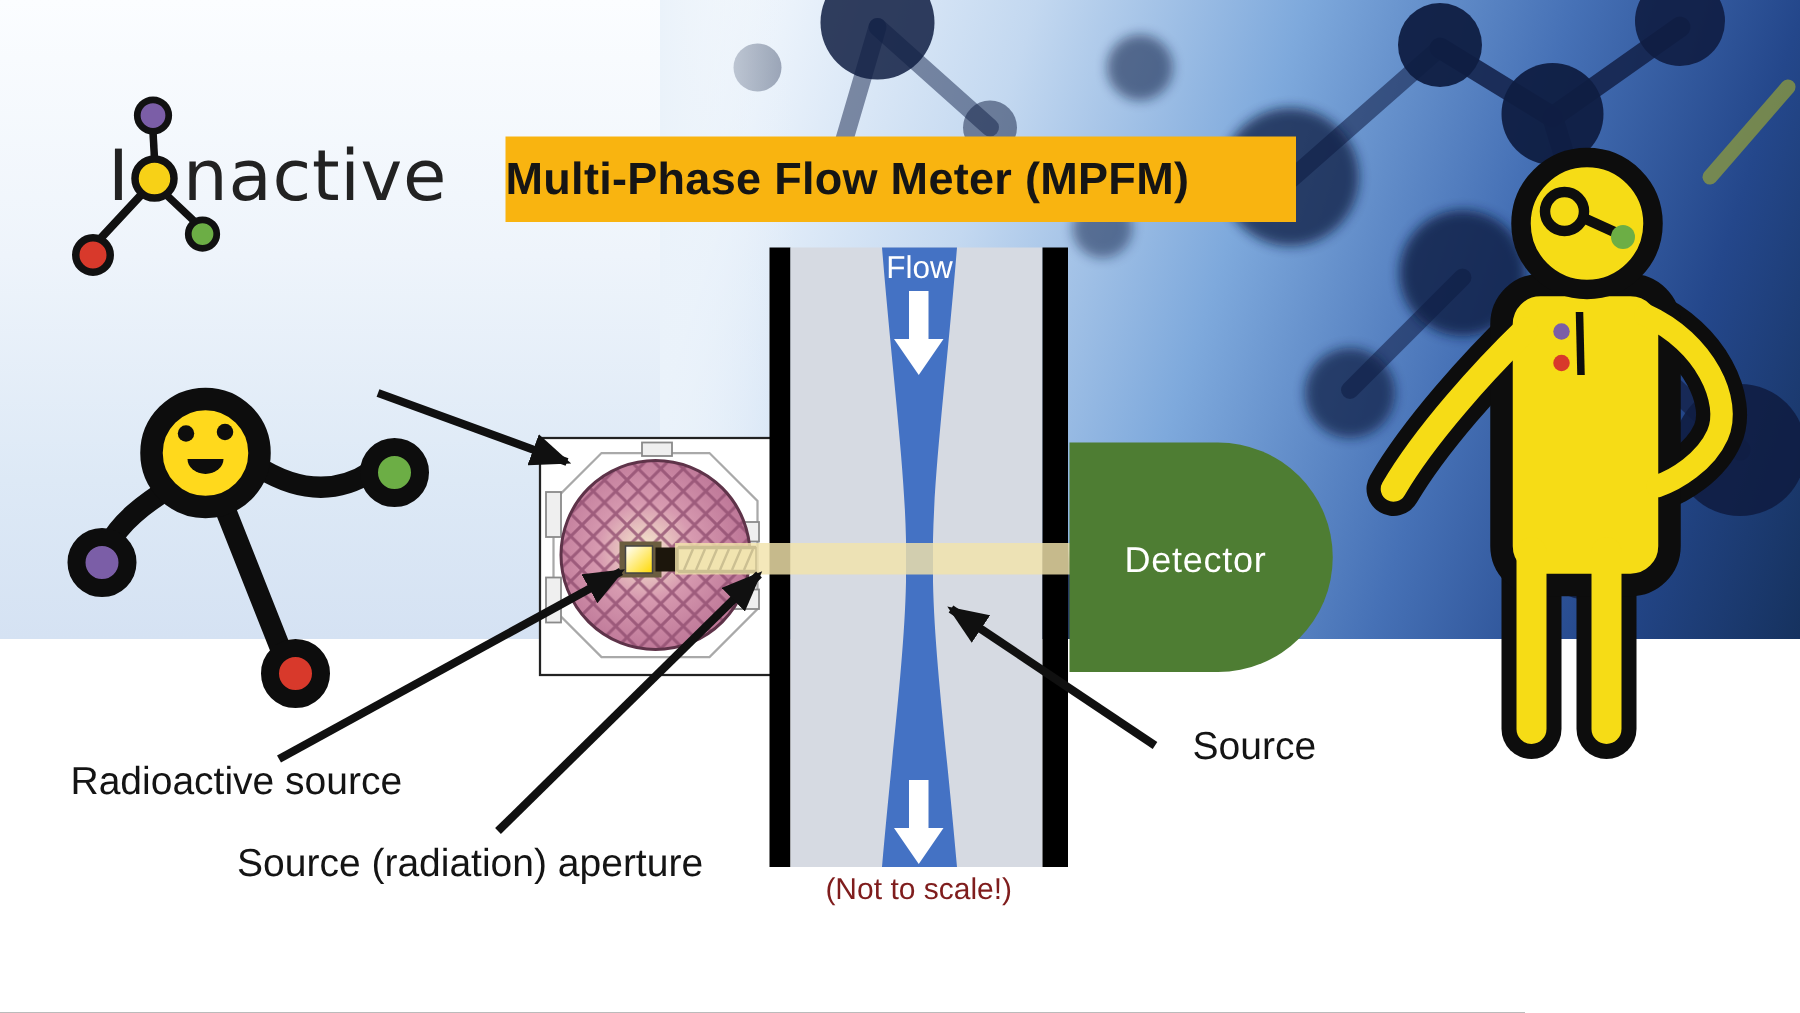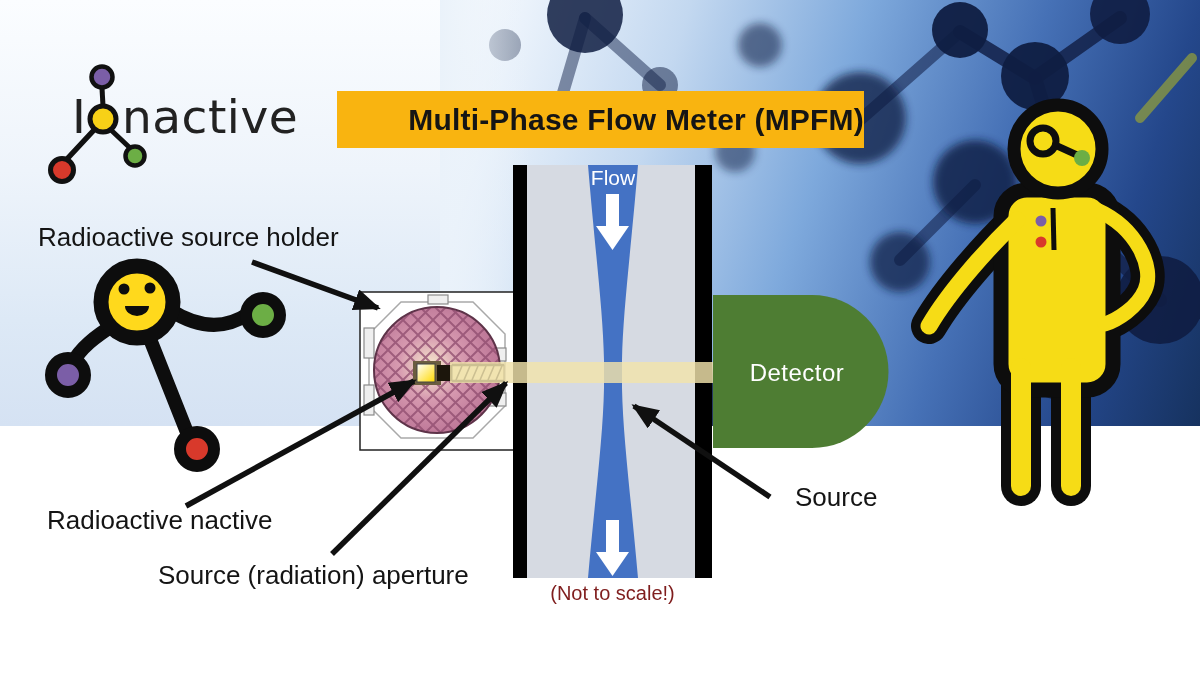--- a/index.html
+++ b/index.html
@@ -9,21 +9,21 @@
   .abs{position:absolute;}
   
   .sky{left:0;top:0;width:470px;height:426px;
        background:linear-gradient(180deg,#fbfdff 0%,#eef4fb 40%,#dde9f6 75%,#d5e2f3 100%);}
   .photo{left:440px;top:0;width:760px;height:426px;overflow:hidden;
        background:linear-gradient(108deg,#ffffff 0%,#eaf2fb 10%,#c3d8f0 28%,#7ea9dc 48%,#4671b6 68%,#24478b 85%,#16325f 100%);}
   .photo-fade{position:absolute;left:0;top:0;width:90px;height:100%;
        background:linear-gradient(90deg,#eaf2fa 0%,rgba(234,242,250,0) 100%);}
   
   .banner{left:337px;top:91px;width:527px;height:57px;background:#F9B410;
-          display:flex;align-items:center;justify-content:flex-end;}
+          display:flex;align-items:center;justify-content:flex-start;}
   .banner span{font-size:30px;font-weight:bold;color:#151515;letter-spacing:.2px;}
   
   .lbl{position:absolute;color:#141414;font-size:26px;white-space:nowrap;}
   .note{position:absolute;left:505px;top:582px;width:215px;text-align:center;
         color:#7f1d1d;font-size:20px;}
   .logo-svg{left:46px;top:46px;}
   .svgabs{position:absolute;display:block;}
 </style>
 </head>
 <body>
@@ -200,19 +200,18 @@
     <circle cx="89" cy="110" r="9.5" stroke="#111" stroke-width="4.5" fill="#6CAE45"></circle>
     <circle cx="57" cy="73" r="13" stroke="#111" stroke-width="5" fill="#F7D117"></circle>
     <text x="26" y="87" font-size="47" fill="#222" font-family="DejaVu Sans, sans-serif">I</text>
     <text x="76" y="87" font-size="47" fill="#222" letter-spacing="0.5" font-family="DejaVu Sans, sans-serif">nactive</text>
   </svg>
 
   <div class="abs banner">
     <span>Multi-Phase Flow Meter (MPFM)</span>
   </div>
 
-  <div class="lbl" style="left:38px;top:222px;">Radioactive source holder</div>
-  <div class="lbl" style="left:47px;top:505px;">Radioactive nactive</div>
+  <div class="lbl" style="left:47px;top:505px;">Radioactive source</div>
   <div class="lbl" style="left:158px;top:560px;text-align:center;">Source (radiation) aperture</div>
   <div class="lbl" style="left:795px;top:482px;">Source</div>
   <div class="note">(Not to scale!)</div>
 
 </div>
 
 </body></html>

